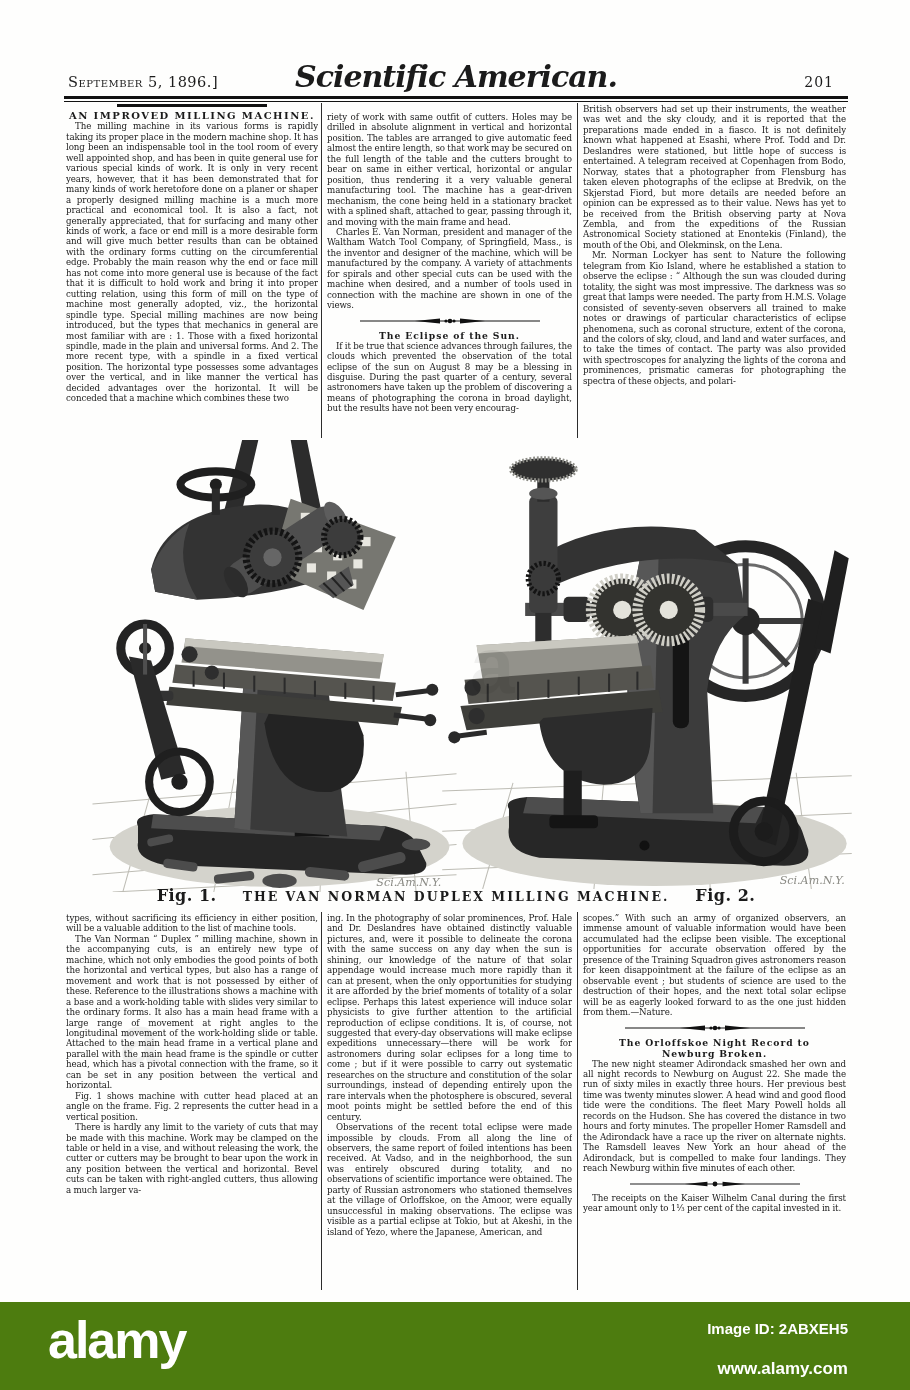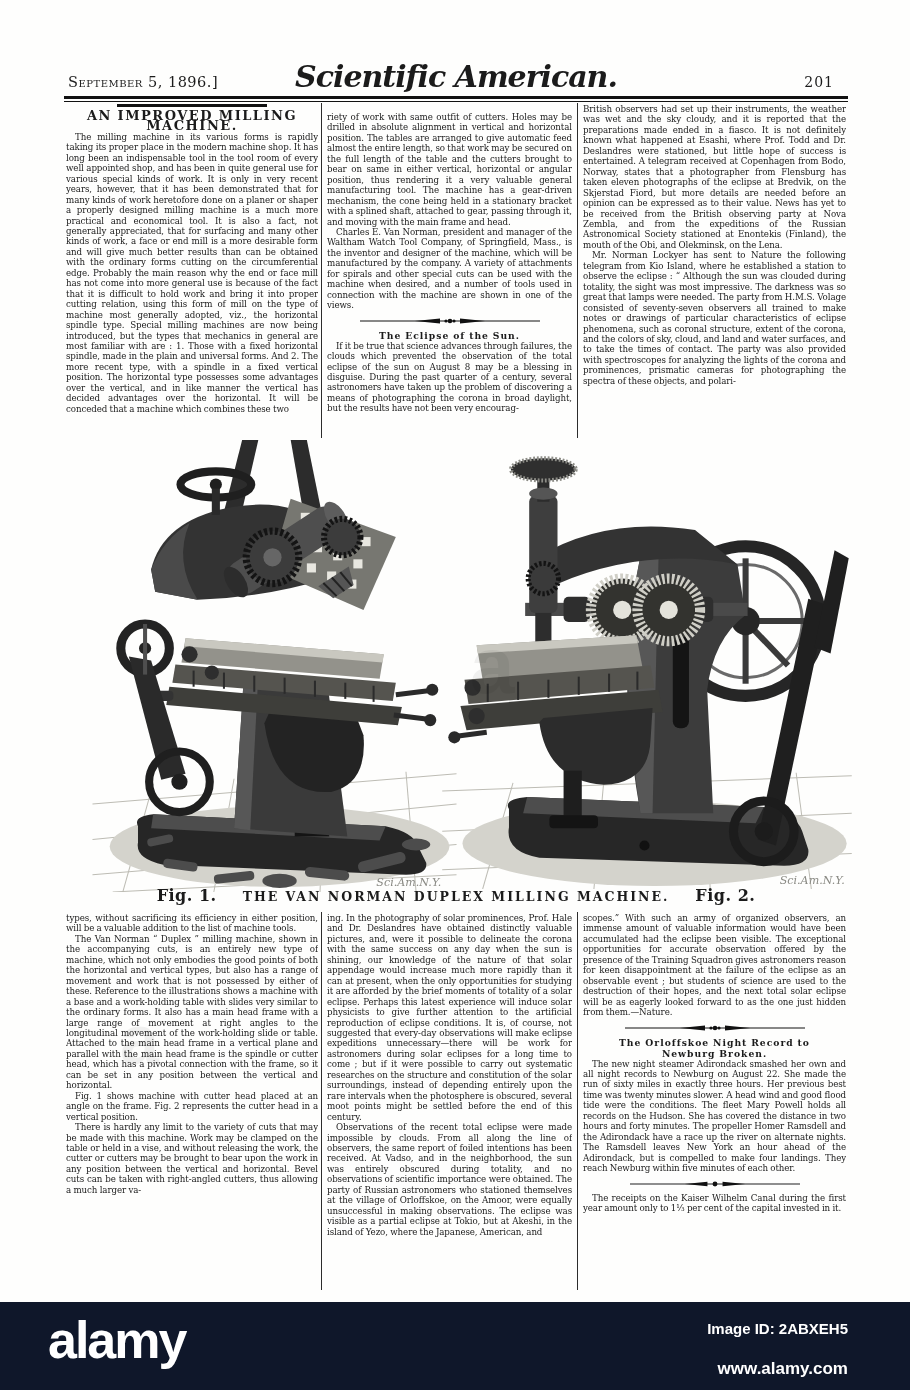--- a/index.html
+++ b/index.html
@@ -11,32 +11,32 @@
   .mh-title{position:absolute;left:0;right:0;text-align:center;bottom:0px;font-size:30px;font-weight:bold;font-style:italic;letter-spacing:-1px;}
   .mh-page{position:absolute;right:14px;bottom:4px;font-size:14px;letter-spacing:1px;margin-left:36px;}
   .rule-double{position:absolute;left:64px;width:784px;}
   .rd-a{height:3px;background:#111;}
   .rd-b{height:1px;background:#111;margin-top:2px;}
   
   .col{position:absolute;overflow:hidden;font-size:8.7px;line-height:10.45px;text-align:justify;letter-spacing:-0.1px;word-spacing:-0.3px;}
   .col p{margin:0;}
   .col p.ind{text-indent:9px;}
   .vrule{position:absolute;width:1px;background:#2c2c2c;}
-  .art-title{font-weight:bold;text-align:center;font-size:13px;letter-spacing:1.5px;margin:2px 0 3px 0;text-indent:0 !important;}
+  .art-title{font-weight:bold;text-align:center;font-size:10px;letter-spacing:1.5px;margin:2px 0 3px 0;text-indent:0 !important;}
   .art-title.small{font-size:9.2px;letter-spacing:1px;line-height:11px;}
   .title-rule{width:150px;height:3px;background:#111;margin:0 auto 4px auto;}
   .orn{display:block;margin:5px auto 4px auto;}
   
   .figwrap{position:absolute;top:437px;left:64px;width:784px;height:452px;}
   .caption{position:absolute;left:64px;top:886px;width:784px;text-align:center;font-size:12.5px;font-weight:bold;}
   .caption .figlab{letter-spacing:.5px;margin:0 26px;font-size:16px;}
   .caption .ct{letter-spacing:2px;}
   .ghost{position:absolute;font-family:"Liberation Sans",sans-serif;font-weight:bold;color:#000;opacity:.05;pointer-events:none;}
   
-  .wmbar{position:absolute;left:0;top:1302px;width:910px;height:88px;background:#0f172a;}
+  .wmbar{position:absolute;left:0;top:1302px;width:910px;height:88px;background:#4d7c0f;}
   .wm-logo{position:absolute;left:48px;top:8px;color:#fff;font-family:"Liberation Sans",sans-serif;font-weight:bold;font-size:52px;letter-spacing:-2px;}
   .wm-right{position:absolute;right:62px;top:18px;text-align:right;color:#fff;font-family:"Liberation Sans",sans-serif;}
   .wm-id{font-size:15px;margin-bottom:22px;font-weight:bold;}
   .wm-url{font-size:17px;font-weight:bold;}
 </style>
 </head>
 <body>
 
 <div class="sheet"></div>
 

